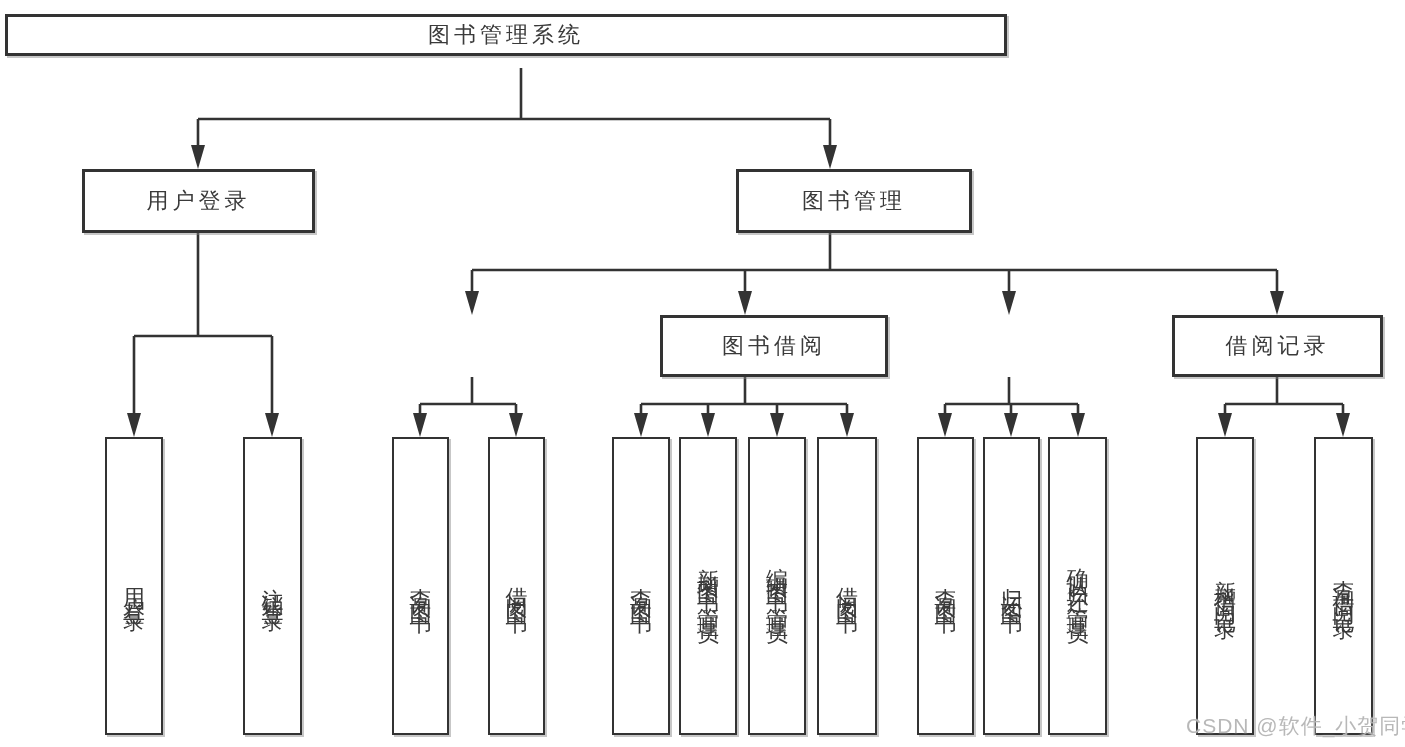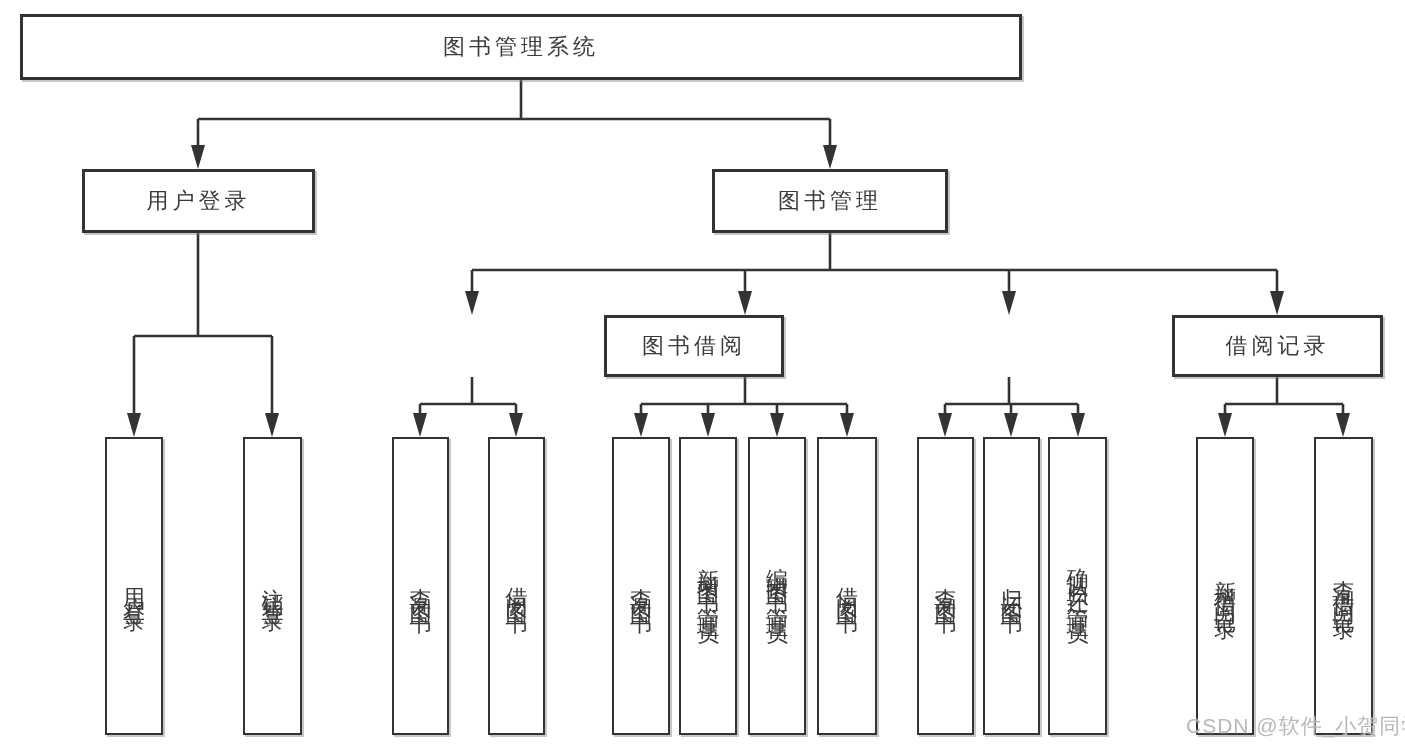--- a/index.html
+++ b/index.html
@@ -82,32 +82,32 @@
       <polygon points="770,413 784,413 777,437"></polygon>
       <polygon points="840,413 854,413 847,437"></polygon>
       <polygon points="938,413 952,413 945,437"></polygon>
       <polygon points="1004,413 1018,413 1011,437"></polygon>
       <polygon points="1071,413 1085,413 1078,437"></polygon>
       <polygon points="1218,413 1232,413 1225,437"></polygon>
       <polygon points="1336,413 1350,413 1343,437"></polygon>
     </g>
   </svg>
 
-  <div class="node h" style="left:20px;top:14px;width:1002px;height:66px">
+  <div class="node h" style="left:5px;top:14px;width:1002px;height:42px">
     <span>图书管理系统</span>
   </div>
 
   <div class="node h" style="left:82px;top:169px;width:233px;height:64px">
     <span>用户登录</span>
   </div>
-  <div class="node h" style="left:712px;top:169px;width:236px;height:64px">
+  <div class="node h" style="left:736px;top:169px;width:236px;height:64px">
     <span>图书管理</span>
   </div>
 
-  <div class="node h" style="left:604px;top:315px;width:180px;height:62px">
+  <div class="node h" style="left:660px;top:315px;width:228px;height:62px">
     <span>图书借阅</span>
   </div>
   <div class="node h" style="left:1172px;top:315px;width:211px;height:62px">
     <span>借阅记录</span>
   </div>
 
   <div class="node v" style="left:105px;top:437px;width:58px;height:298px">
     <span>用户登录</span>
   </div>
   <div class="node v" style="left:243px;top:437px;width:59px;height:298px">

